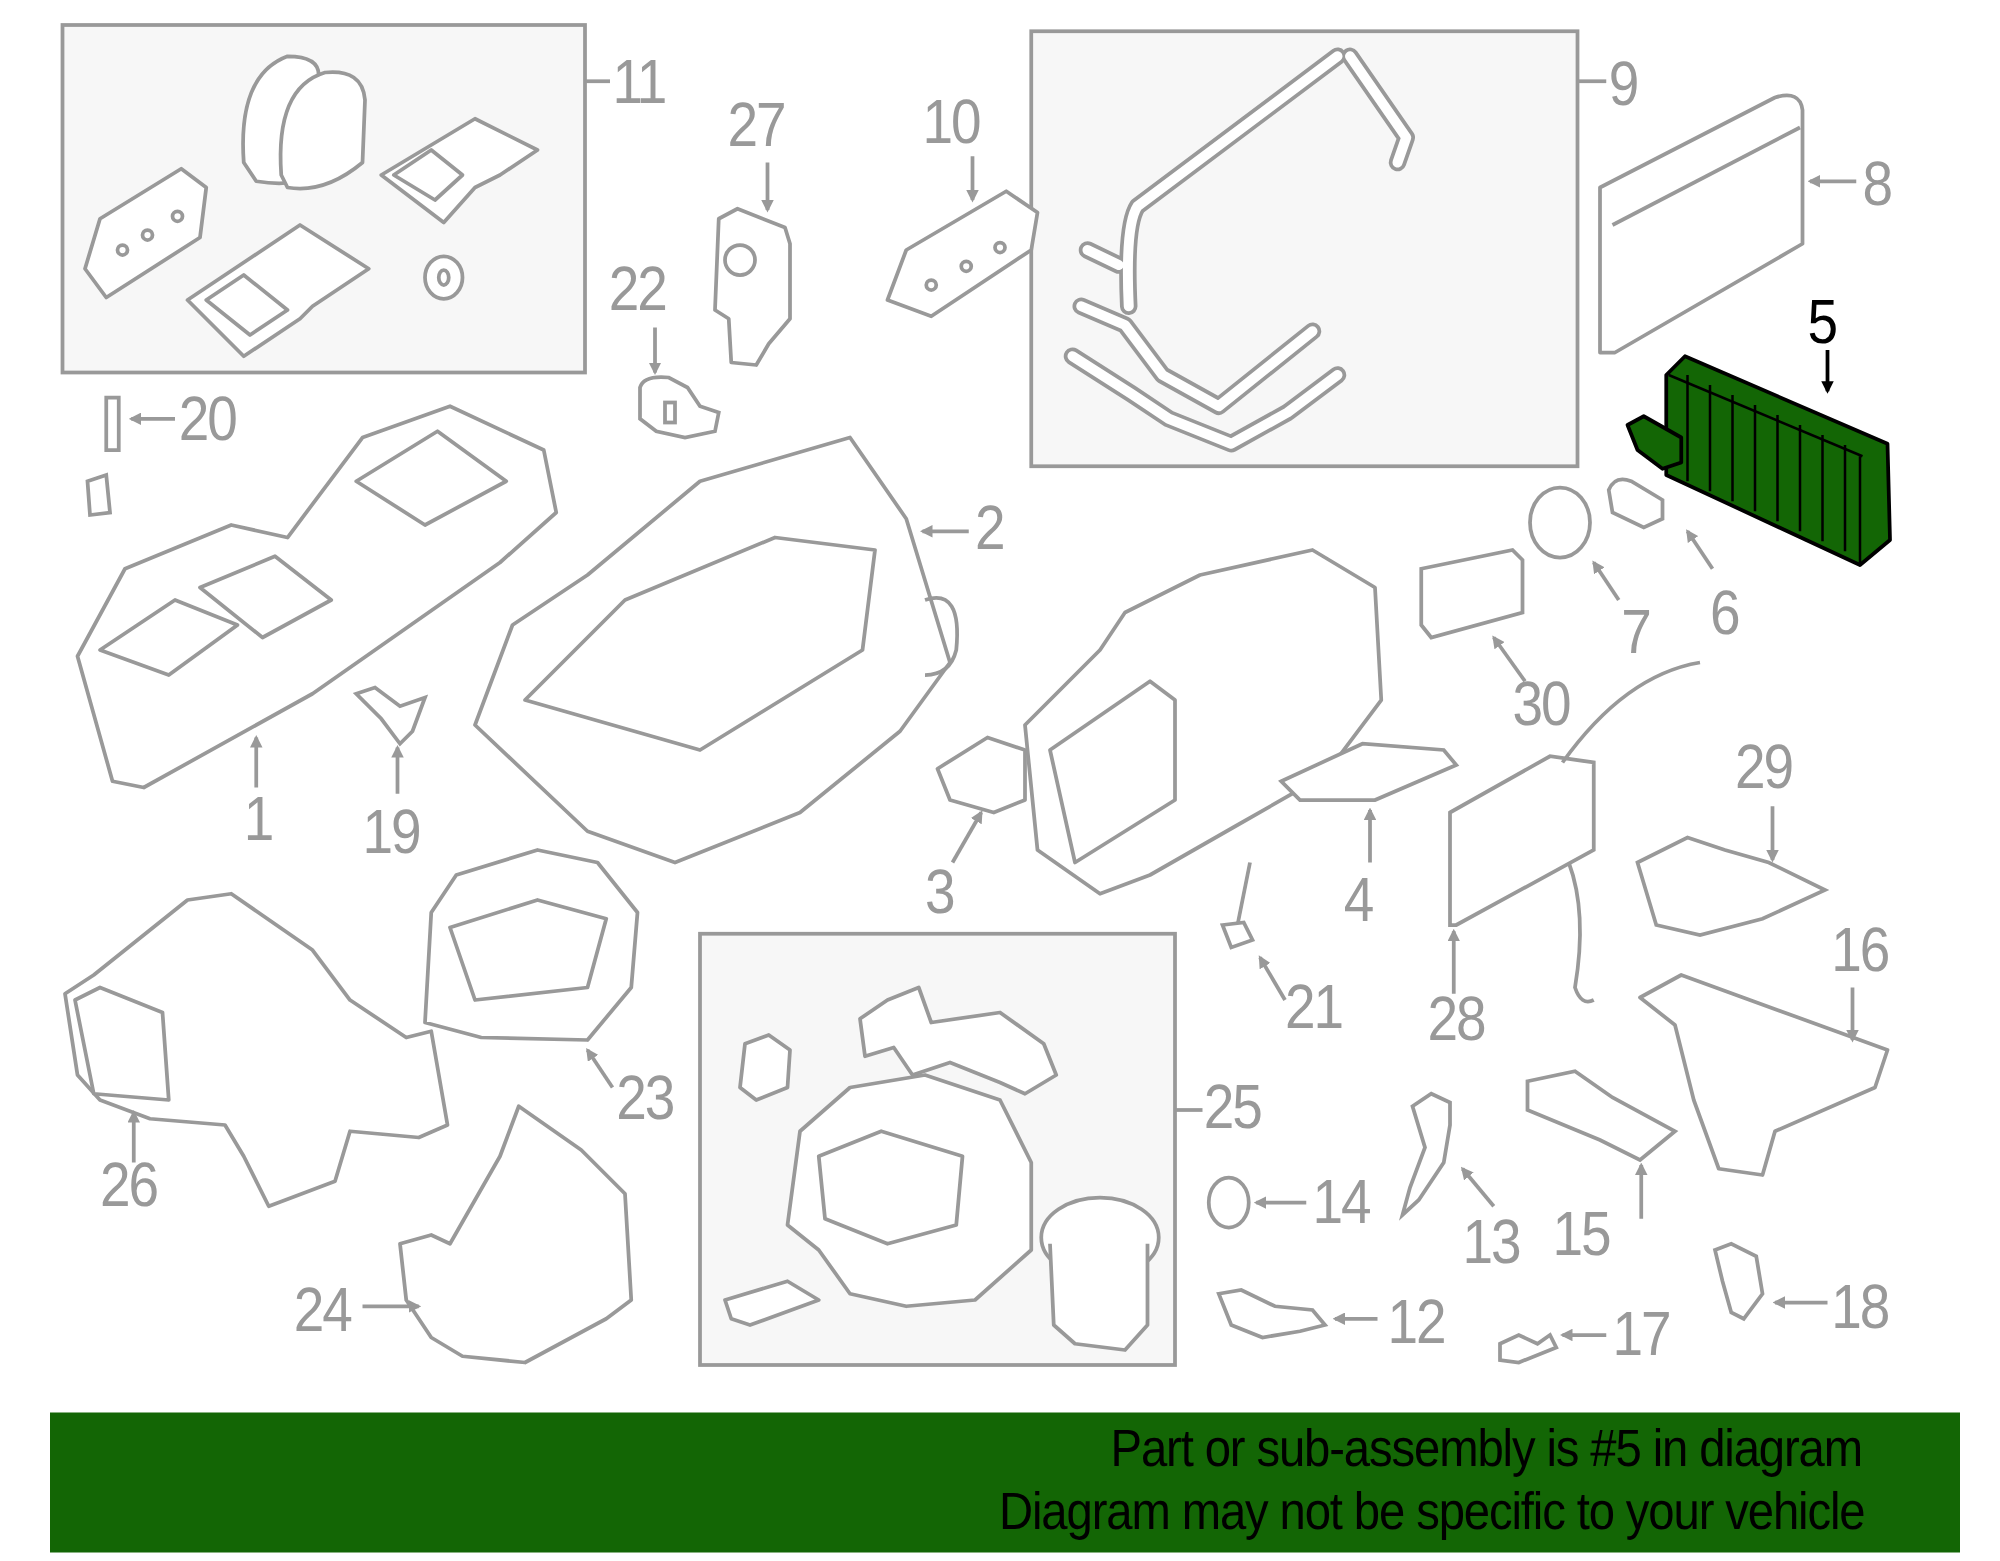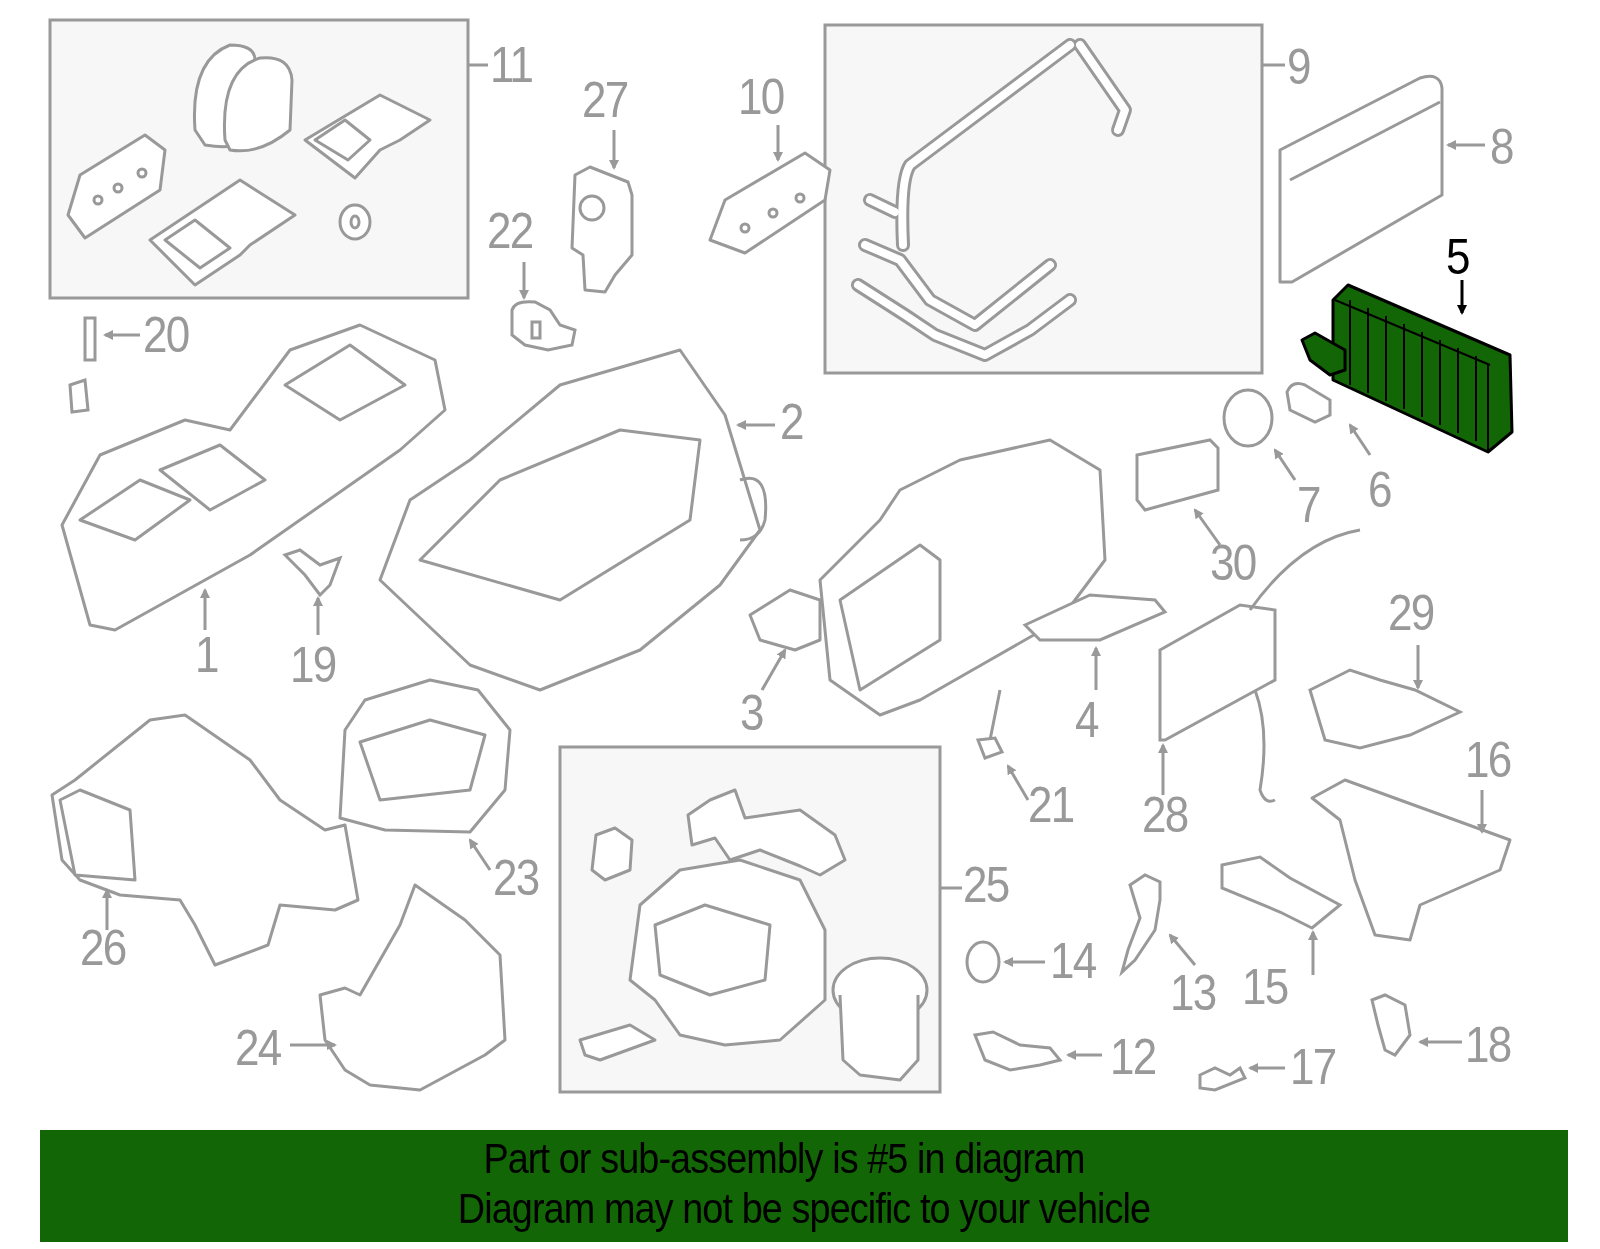--- a/index.html
+++ b/index.html
@@ -1,20 +1,20 @@
 <!DOCTYPE html>
 <html><head>
 <meta charset="utf-8">
 <style>
   html, body { margin:0; padding:0; background:#ffffff; }
   body { width:1600px; height:1249px; position:relative; overflow:hidden; font-family:"Liberation Sans", sans-serif; }
   #diagram { position:absolute; left:0; top:0; width:1600px; height:1249px; }
   .lbl { position:absolute; font-family:"Liberation Sans", sans-serif; font-size:50px; line-height:50px; color:#999999; letter-spacing:-2px; transform:scaleX(0.88); transform-origin:left top; white-space:nowrap; }
   .lbl.hl { color:#000000; }
-  .banner { position:absolute; left:40px; top:1130px; width:1528px; height:112px; background:#136605; text-align:center; color:#000000; }
+  .banner { position:absolute; left:40px; top:1130px; width:1528px; height:112px; background:#136605; text-align:right; color:#000000; }
   .banner .line { font-family:"Liberation Sans", sans-serif; font-size:42px; line-height:50px; letter-spacing:-1px; display:block; transform:scaleX(0.9); }
   .banner .line1 { padding-top:4px; margin-left:-40px; }
 </style>
 </head>
 <body>
 
 <svg id="diagram" viewBox="0 0 1600 1249" width="1600" height="1249" xmlns="http://www.w3.org/2000/svg">
   <defs>
     <marker id="ah" markerWidth="10" markerHeight="10" refX="8" refY="5" orient="auto" markerUnits="userSpaceOnUse">
       <path d="M0,0 L10,5 L0,10 z" fill="#999"></path>

